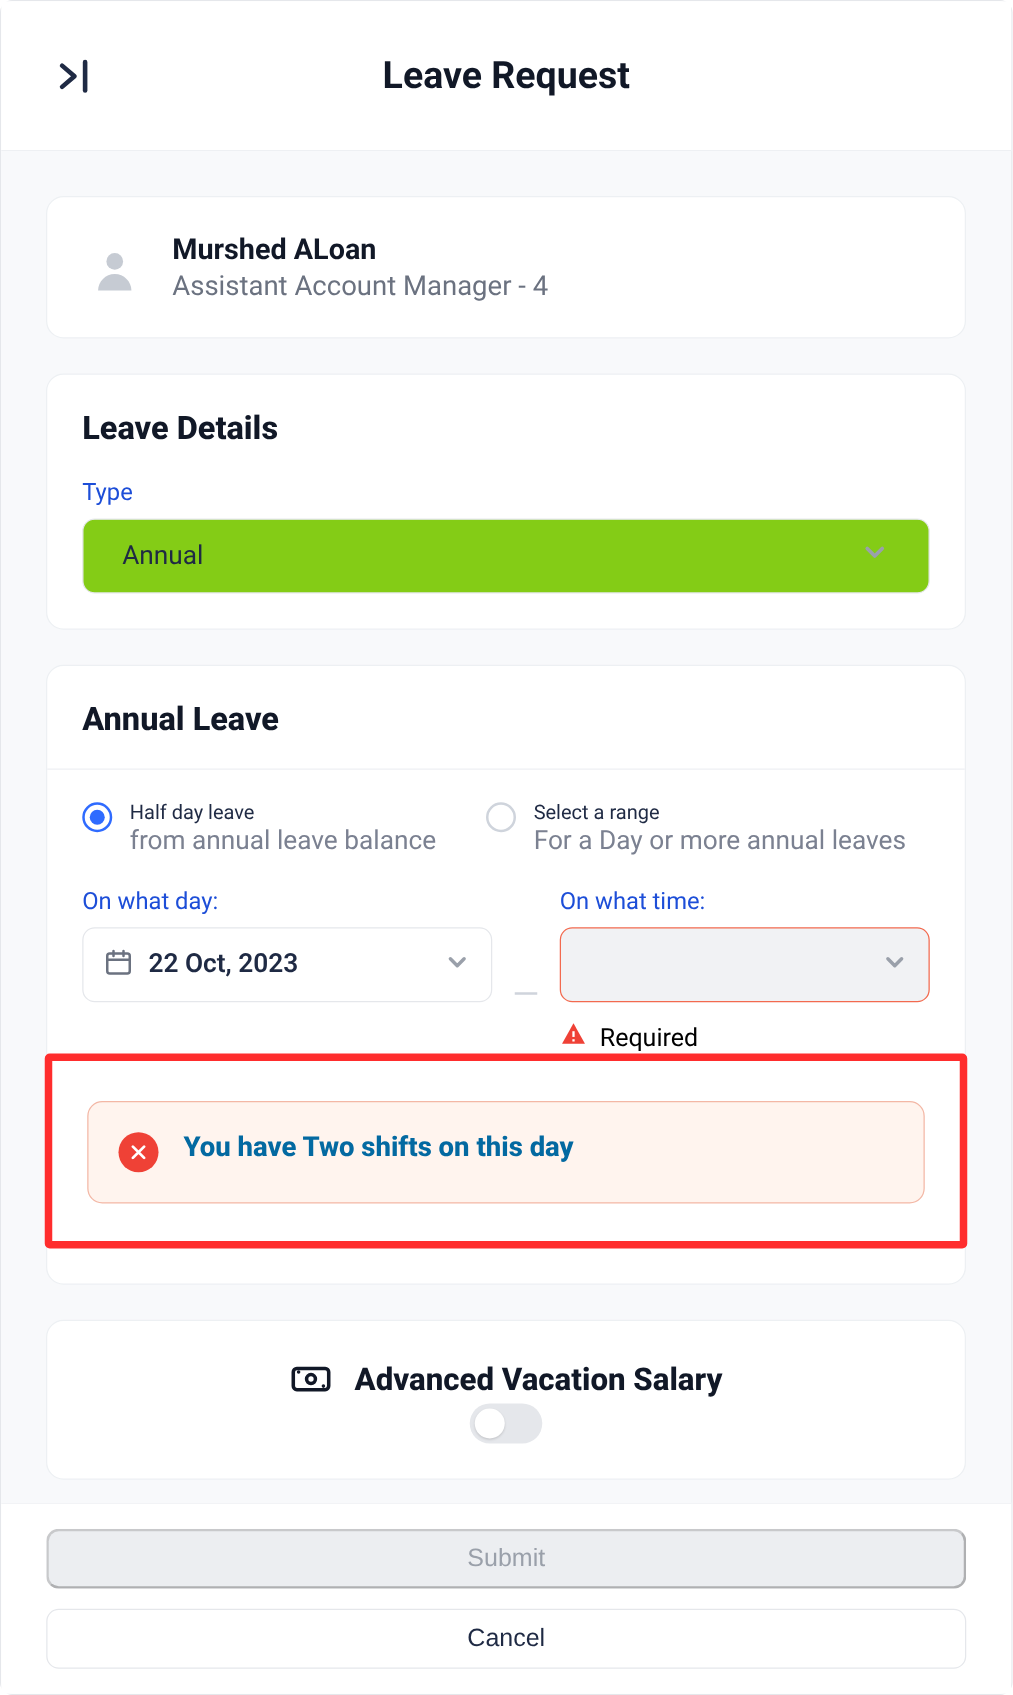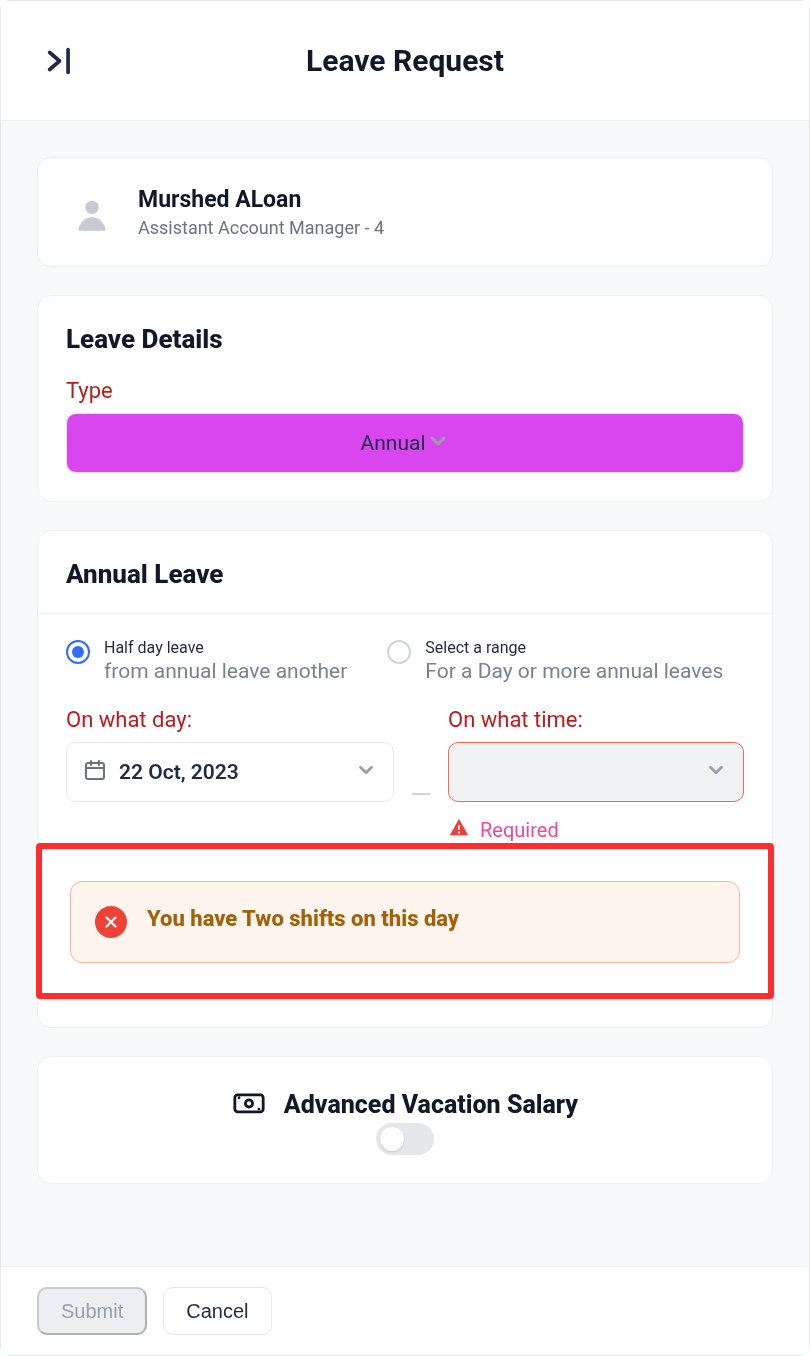--- a/index.html
+++ b/index.html
@@ -73,47 +73,47 @@
     justify-content: center;
     color: #c6cbd3;
     margin-right: 24px;
   }
   .user-name {
     font-size: 23px;
     font-weight: 700;
     color: #111827;
   }
   .user-role {
-    font-size: 18px;
+    font-size: 22px;
     color: #6b7280;
     margin-top: 4px;
   }
   
   .section-title {
     font-size: 26px;
     font-weight: 800;
     color: #111827;
     padding: 28px 28px 24px 28px;
   }
   .section-body { padding: 0 28px 28px 28px; }
   .label {
-    font-size: 22px;
-    color: #b91c1c;
+    font-size: 19px;
+    color: #1d4ed8;
     margin-bottom: 10px;
   }
   .select {
     width: 100%;
     height: 60px;
     border: 1px solid #e5e7eb;
     border-radius: 10px;
-    background: #d946ef;
-    display: flex;
-    align-items: center;
-    justify-content: center;
-    padding: 0 20px;
+    background: #84cc16;
+    display: flex;
+    align-items: center;
+    justify-content: space-between;
+    padding: 0 31px;
     font-size: 21px;
     color: #1f2a44;
     cursor: pointer;
   }
   .chev { color: #9aa0aa; }
   
   .card .section-title.border-b { border-bottom: 1px solid #eef0f3; }
   .radio-row {
     display: flex;
     gap: 40px;
@@ -150,37 +150,37 @@
   .field.error {
     border-color: #f26a4f;
     background: #f1f2f4;
   }
   .dash {
     width: 18px; height: 2px; background: #cfd4dc;
     align-self: center; margin-top: 38px;
   }
   .req {
     display: flex; align-items: center; gap: 10px;
-    margin-top: 14px; color: #ec4899; font-size: 20px;
+    margin-top: 14px; color: #000000; font-size: 20px;
   }
   .alert-box {
     margin: 22px 28px 30px 28px;
     border: 1px solid #f3b7a5;
     background: #fff4ee;
     border-radius: 12px;
     padding: 24px 24px;
     display: flex;
     gap: 20px;
   }
   .alert-icon {
     width: 32px; height: 32px; border-radius: 50%;
     background: #ef4136; color:#fff; display:flex; align-items:center; justify-content:center;
     flex-shrink:0;
   }
-  .alert-title { font-size: 22px; font-weight: 800; color: #a16207; }
+  .alert-title { font-size: 22px; font-weight: 800; color: #0369a1; }
   .alert-body { font-size: 21px; color: #1f2a44; margin-top: 8px; line-height: 1.8; }
   .highlight-frame {
     border: 6px solid #ff2d2d;
     border-radius: 4px;
     padding-top: 10px;
     margin-bottom: 28px;
   }
   
   .avs {
     display: flex; align-items: center; justify-content: space-between;
@@ -196,20 +196,21 @@
   .toggle::after {
     content:""; position:absolute; top:4px; left:4px; width:24px; height:24px; border-radius:50%; background:#fff;
     box-shadow: 0 1px 2px rgba(0,0,0,.15);
   }
   
   .footer {
     border-top: 1px solid #eef0f3;
     padding: 20px 36px;
     display:flex; gap:16px;
     background:#fff;
+    flex-direction:column;
   }
   .btn {
     height: 48px; border-radius: 10px; padding: 0 22px;
     display:inline-flex; align-items:center; justify-content:center;
     font-size: 20px;
   }
   .btn-submit { background:#eceef1; color:#9aa0aa; cursor:not-allowed; }
   .btn-cancel { background:#fff; border:1px solid #e5e7eb; color:#1f2a44; cursor:pointer; }
 </style>
 </head>
@@ -257,21 +258,21 @@
     </div>
 
     <div class="card" style="margin-bottom:0;">
       <div class="section-title border-b">Annual Leave</div>
 
       <div class="radio-row">
         <div class="radio-item">
           <span class="radio selected"></span>
           <div>
             <div class="radio-title">Half day leave</div>
-            <div class="radio-sub">from annual leave another</div>
+            <div class="radio-sub">from annual leave balance</div>
           </div>
         </div>
         <div class="radio-item">
           <span class="radio"></span>
           <div>
             <div class="radio-title">Select a range</div>
             <div class="radio-sub">For a Day or more annual leaves</div>
           </div>
         </div>
       </div>

